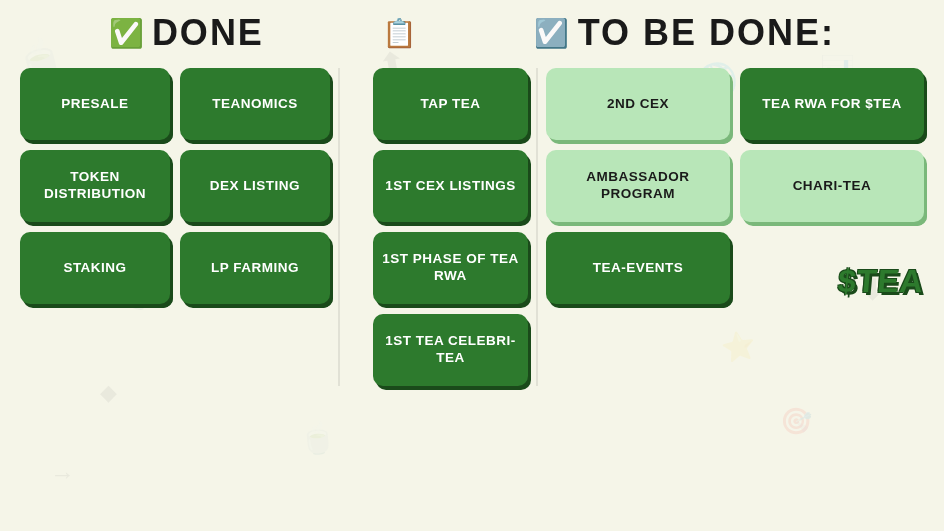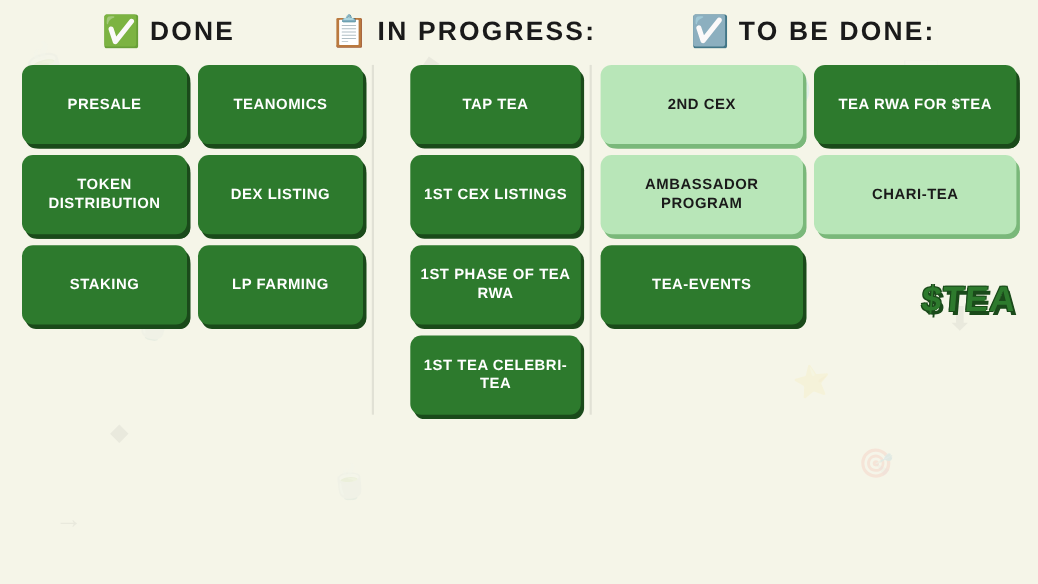--- a/index.html
+++ b/index.html
@@ -43,21 +43,21 @@
       padding: 0 30px;
     }
 
     .header-section {
       display: flex;
       align-items: center;
       gap: 8px;
     }
 
     .header-title {
-      font-size: 24px;
+      font-size: 36px;
       font-weight: 900;
       text-transform: uppercase;
       letter-spacing: 2px;
       color: #1a1a1a;
       font-family: 'Arial Black', Arial, sans-serif;
     }
 
     .header-icon {
       font-size: 28px;
     }
@@ -221,21 +221,20 @@
 
 <div class="page-container">
 
   <div class="header-row">
     <div class="header-section">
       <span class="header-icon">✅</span>
       <span class="header-title">DONE</span>
     </div>
     <div class="header-section">
       <span class="header-icon">📋</span>
-      <span class="header-title">IN PROGRESS:</span>
     </div>
     <div class="header-section">
       <span class="header-icon">☑️</span>
       <span class="header-title">TO BE DONE:</span>
     </div>
   </div>
 
   <div class="main-layout">
 
     <div class="section-done">

